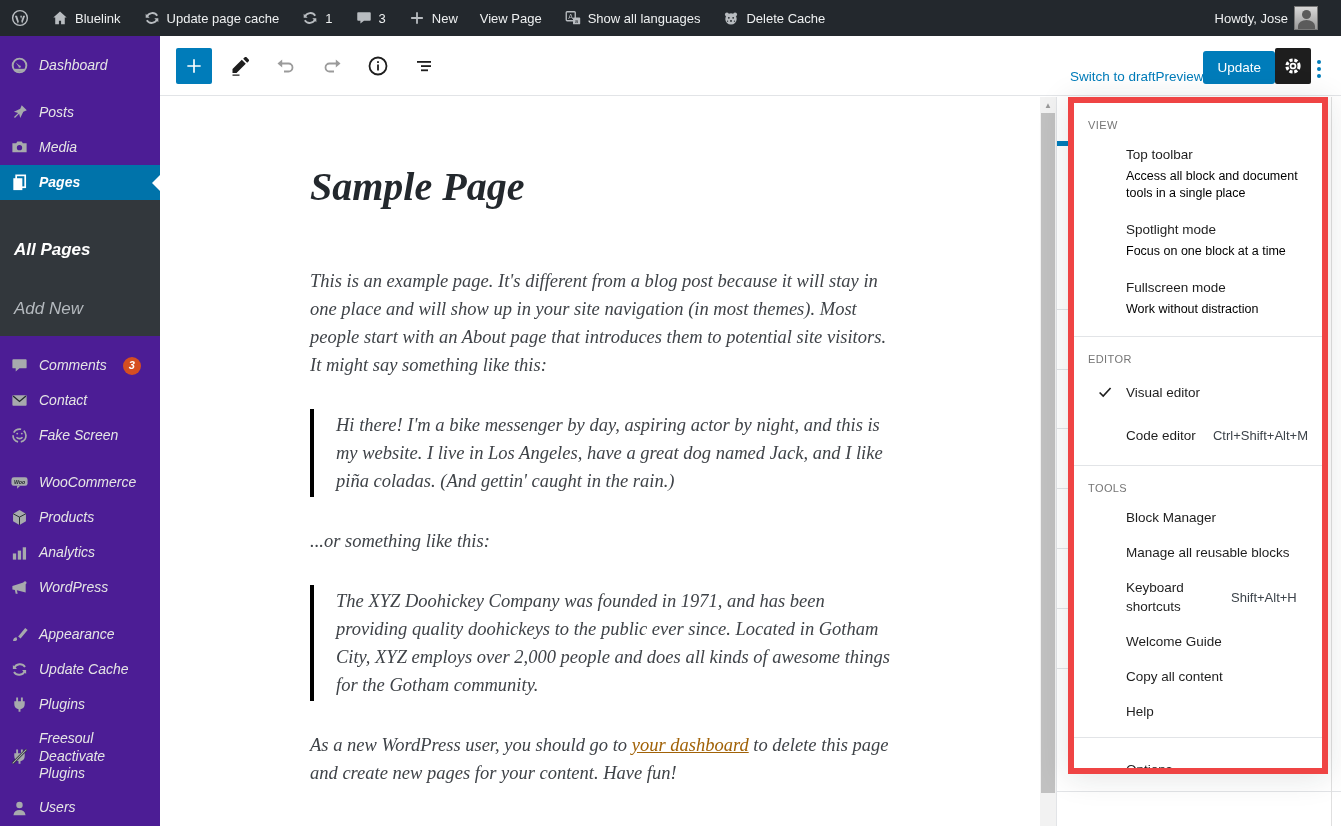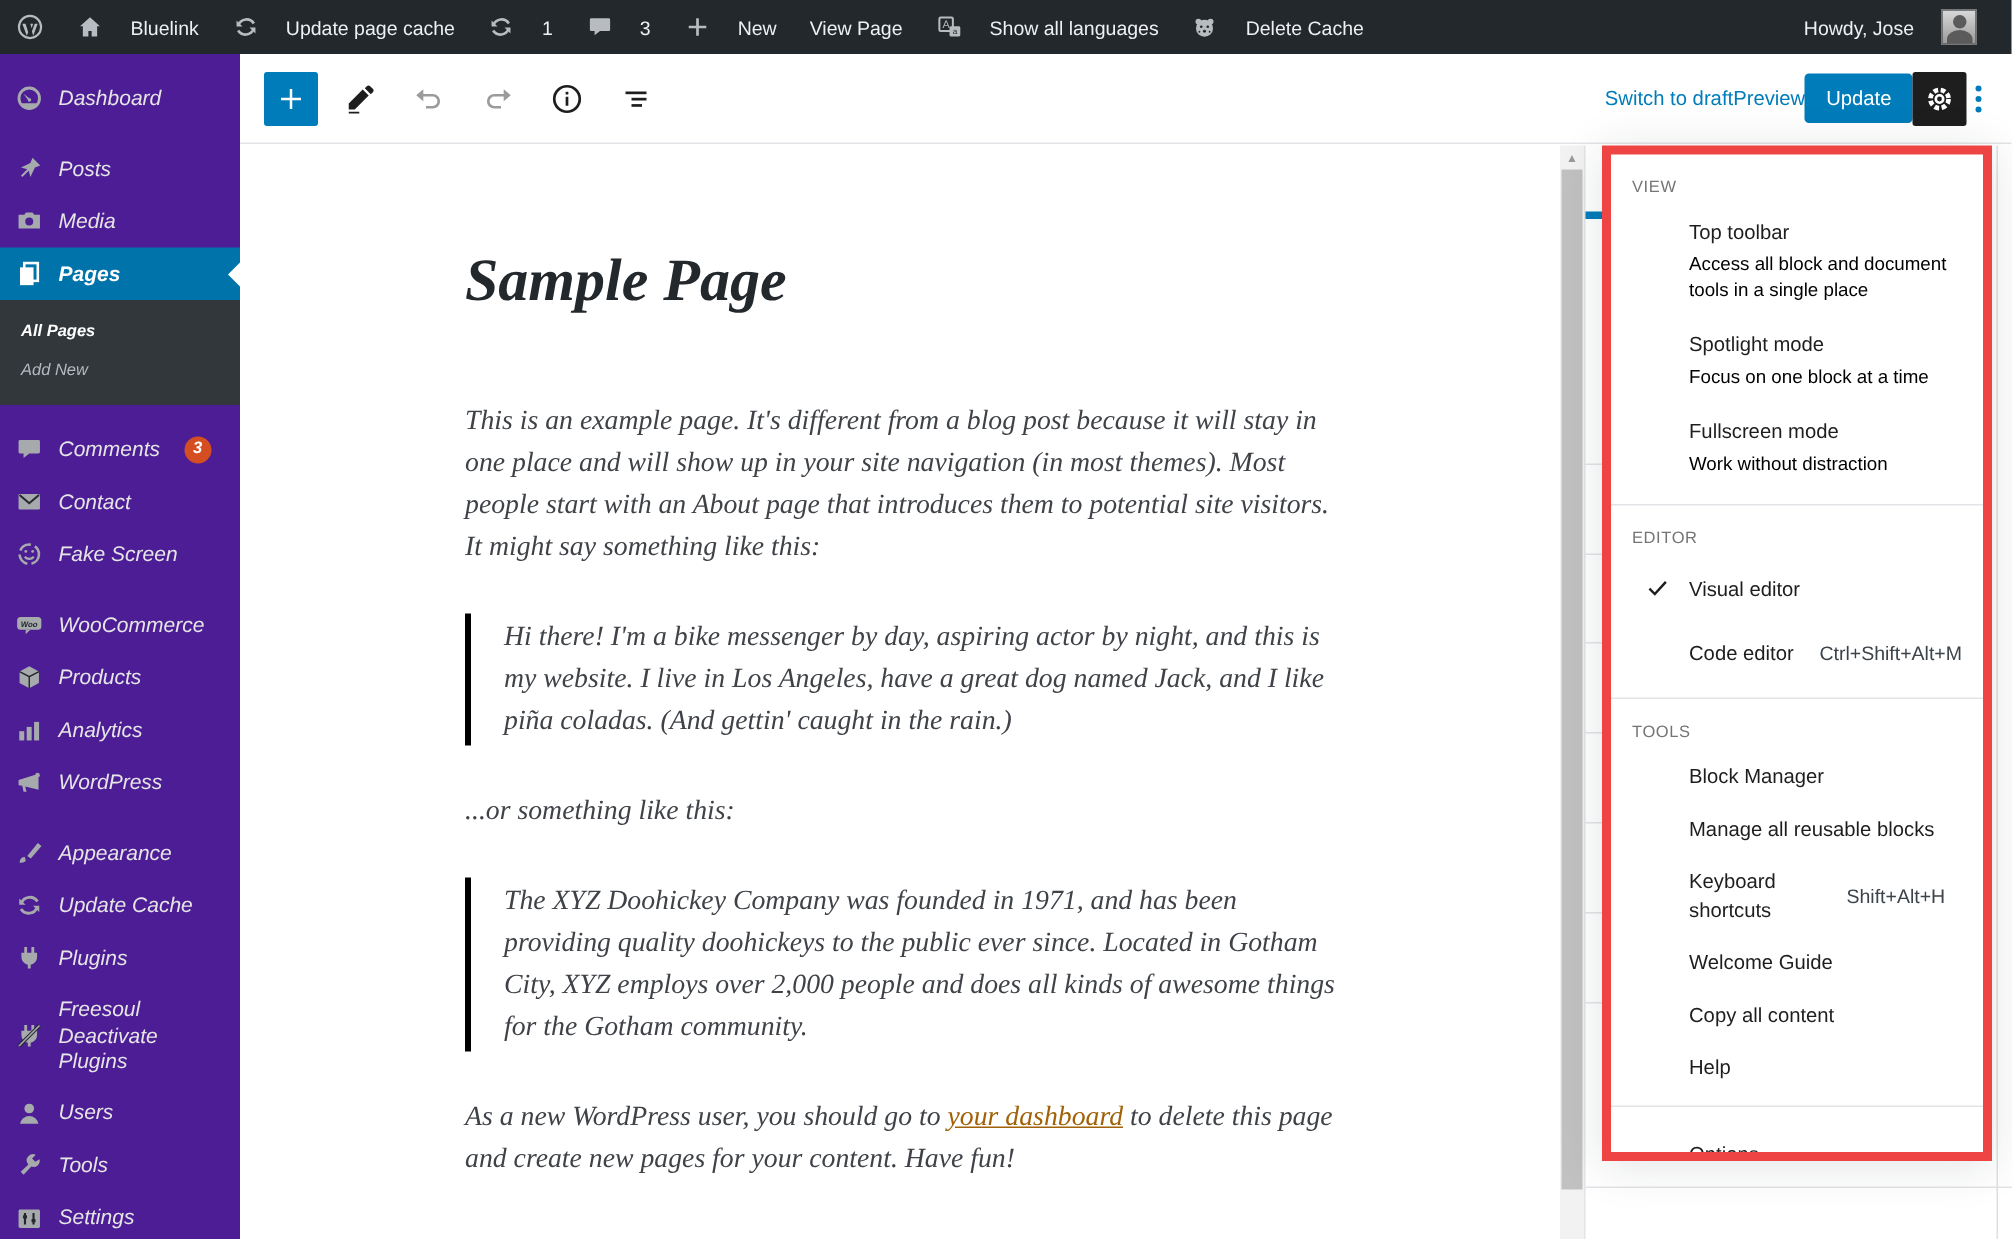--- a/index.html
+++ b/index.html
@@ -3,21 +3,21 @@
 <meta charset="utf-8">
 <style>
   * { box-sizing: border-box; margin: 0; padding: 0; }
   html,body { width:1341px; height:826px; overflow:hidden; background:#fff;
     font-family:"Liberation Sans", sans-serif; }
 
   
   .adminbar { position:absolute; left:0; top:0; width:1341px; height:36px;
     background:#23282d; color:#eeeeee; display:flex; align-items:center; z-index:50;
     font-size:13px; }
-  .ab-item { display:flex; align-items:center; gap:18px; padding:0 11px; height:36px;
+  .ab-item { display:flex; align-items:center; gap:6px; padding:0 11px; height:36px;
     color:#eef0f1; cursor:pointer; white-space:nowrap; }
   .ab-item svg { width:18px; height:18px; color:#b8bcc0; flex:none; }
   .ab-right { margin-left:auto; display:flex; align-items:center; gap:8px; padding-right:12px; }
   .avatar { width:24px; height:24px; background:linear-gradient(#d8d8d8,#9a9a9a);
     border:1px solid #777; position:relative; overflow:hidden; }
   .avatar::before { content:''; position:absolute; left:7px; top:3px; width:9px; height:9px;
     border-radius:50%; background:#5b5b5b; }
   .avatar::after { content:''; position:absolute; left:3px; top:13px; width:17px; height:12px;
     border-radius:50% 50% 0 0; background:#5b5b5b; }
 
@@ -26,39 +26,39 @@
     background:#4c1d95; color:#e5e5e5; z-index:40; font-size:14px;font-style:italic; }
   .menu-item { display:flex; align-items:center; gap:10px; padding:8px 8px 8px 10px;
     position:relative; cursor:pointer; line-height:1.25; }
   .menu-item svg { width:19px; height:19px; color:#a7aaad; flex:none; }
   .menu-item.active { background:#0073aa; color:#fff; font-weight:bold; }
   .menu-item.active svg { color:#fff; }
   .menu-item.active::after { content:''; position:absolute; right:0; top:50%;
     margin-top:-8px; border:8px solid transparent; border-right-color:#fff; }
   .menu-gap { height:12px; }
   .submenu { background:#32373c; padding:8px 0 10px; }
-  .sub-item { padding:7px 8px 7px 14px; font-size:11px; color:#b4b9be; cursor:pointer; }
+  .sub-item { padding:7px 8px 7px 14px; font-size:17px; color:#b4b9be; cursor:pointer;margin-top:25px; }
   .sub-item.current { color:#fff; font-weight:bold; }
   .count-badge { display:inline-flex; align-items:center; justify-content:center;
     min-width:18px; height:18px; border-radius:50%; background:#d54e21; color:#fff;
     font-size:11px; font-weight:bold; margin-left:6px; padding:0 4px; }
 
   
   .edit-header { position:absolute; left:160px; top:36px; width:1181px; height:60px;
     background:#fff; border-bottom:1px solid #e2e4e7; display:flex; align-items:center;
     z-index:30; }
   .eh-left { display:flex; align-items:center; gap:10px; padding-left:16px; }
   .inserter-btn { width:36px; height:36px; background:#007cba; color:#fff; border:none;
     border-radius:2px; font-size:22px; line-height:1; display:flex; align-items:center;
     justify-content:center; cursor:pointer; }
   .tool-btn { width:36px; height:36px; background:none; border:none; display:flex;
     align-items:center; justify-content:center; cursor:pointer; color:#1e1e1e; }
   .tool-btn svg { width:24px; height:24px; }
   .tool-btn.disabled { color:#9b9b9b; }
-  .eh-right { margin-left:auto; display:flex; align-items:center; padding-right:14px; }
+  .eh-right { margin-left:auto; display:flex; align-items:flex-end; padding-right:14px; }
   .link-btn { color:#007cba; font-size:13.5px; background:none; border:none; cursor:pointer; }
   .update-btn { background:#007cba; color:#fff; border:none; border-radius:3px;
     padding:9px 14px; font-size:13.5px; cursor:pointer; }
   .gear-btn { width:36px; height:36px; background:#1e1e1e; border:none; border-radius:2px;
     display:flex; align-items:center; justify-content:center; cursor:pointer; }
   .gear-btn svg { width:22px; height:22px; }
   .more-btn { background:none; border:none; cursor:pointer; display:flex; flex-direction:column;
     gap:3px; padding:6px; }
   .more-btn i { width:4px; height:4px; border-radius:50%; background:#007cba; }
 

